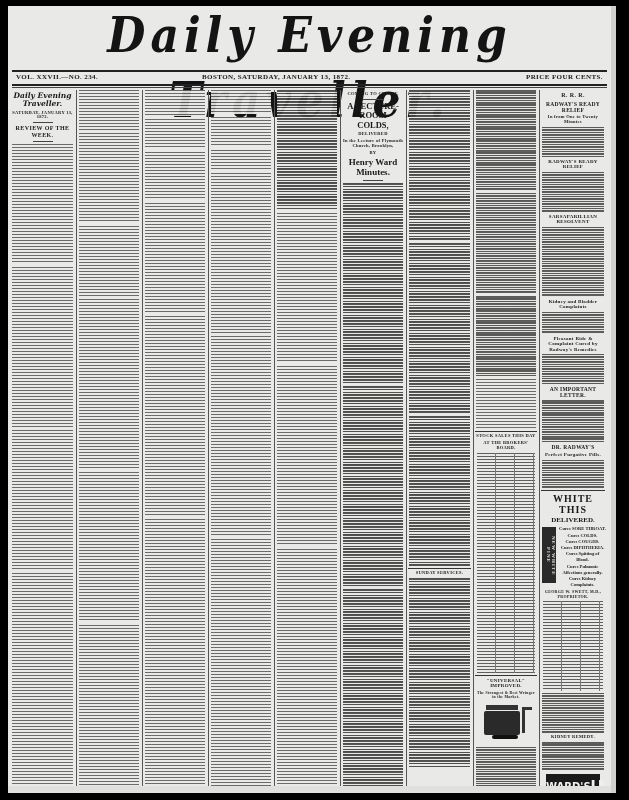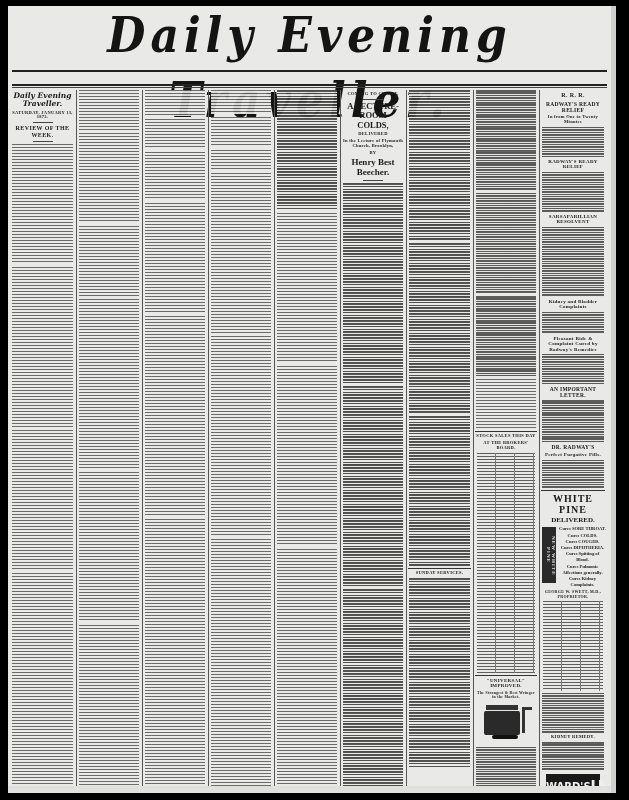--- a/index.html
+++ b/index.html
@@ -92,20 +92,25 @@
 </head>
 <body>
 
 <div class="page">
 
   <div class="masthead">
     <div class="masthead-title">Daily Evening Traveller.</div>
   </div>
 
   <div class="rule-top"></div>
+  <div class="dateline">
+    <span class="dl-vol">VOL. XXVII.—NO. 234.</span>
+    <span class="dl-date">BOSTON, SATURDAY, JANUARY 13, 1872.</span>
+    <span class="dl-price">PRICE FOUR CENTS.</span>
+  </div>
   <div class="rule-bottom"></div>
   <div class="rule-bottom2"></div>
 
   <div class="col-div" style="left:68px"></div>
   <div class="col-div" style="left:134px"></div>
   <div class="col-div" style="left:200px"></div>
   <div class="col-div" style="left:266px"></div>
   <div class="col-div" style="left:332px"></div>
   <div class="col-div" style="left:398px"></div>
   <div class="col-div" style="left:465px"></div>
@@ -178,21 +183,21 @@
     <div class="text-block" style="height:235px"></div>
   </div>
 
   <div class="col" style="left:333px; top:84px; width:64px;">
     <div class="heading h-small">COMING TO CHRIST.</div>
     <div class="hr-short"></div>
     <div class="heading h-big">A LECTURE-ROOM COLDS,</div>
     <div class="heading h-small">DELIVERED</div>
     <div class="heading h-small">In the Lecture of Plymouth Church, Brooklyn,</div>
     <div class="heading h-small">BY</div>
-    <div class="heading h-big" style="font-size:9px">Henry Best Beecher.</div>
+    <div class="heading h-big" style="font-size:9px">Henry Ward Minutes.</div>
     <div class="hr-short"></div>
     <div class="text-block dark" style="height:200px"></div>
     <div class="para-gap"></div>
     <div class="text-block dark" style="height:200px"></div>
     <div class="para-gap"></div>
     <div class="text-block dark" style="height:225px"></div>
   </div>
 
   <div class="col" style="left:399px; top:84px; width:65px;">
     <div class="text-block dark" style="height:150px"></div>
@@ -242,21 +247,21 @@
     <div class="heading h-small" style="font-size:5px">Kidney and Bladder Complaints</div>
     <div class="text-block tight" style="height:22px"></div>
     <div class="heading h-small" style="font-size:5px">Pleasant Ride &amp; Complaint Cured by Radway's Remedies</div>
     <div class="text-block tight" style="height:30px"></div>
     <div class="heading h-small" style="font-size:5.5px">AN IMPORTANT LETTER.</div>
     <div class="text-block tight" style="height:42px"></div>
     <div class="heading h-small" style="font-size:5.5px">DR. RADWAY'S</div>
     <div class="heading h-small" style="font-size:5px">Perfect Purgative Pills.</div>
     <div class="text-block tight" style="height:28px"></div>
     <div class="hr-full"></div>
-    <div class="heading" style="font-size:10px; letter-spacing:1px;">WHITE PINE</div>
+    <div class="heading" style="font-size:10px; letter-spacing:1px;">WHITE THIS</div>
     <div class="heading" style="font-size:7px;">DELIVERED.</div>
     <div style="overflow:hidden">
       <div class="vert-ad" style="height:56px">NEW WHITE PINE</div>
       <div class="right-ad-lines">
         <div>Cures SORE THROAT.</div>
         <div>Cures COLDS.</div>
         <div>Cures COUGHS.</div>
         <div>Cures DIPHTHERIA.</div>
         <div>Cures Spitting of Blood.</div>
         <div>Cures Pulmonic Affections generally.</div>

